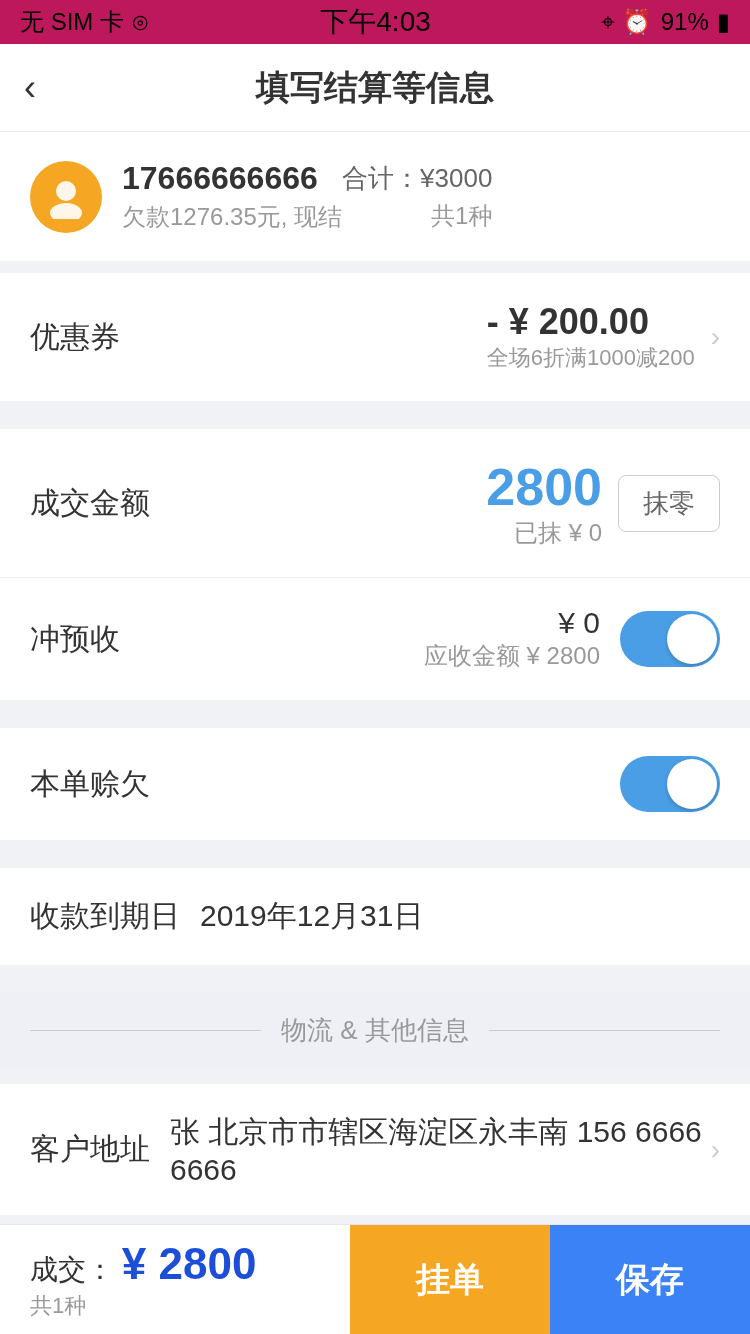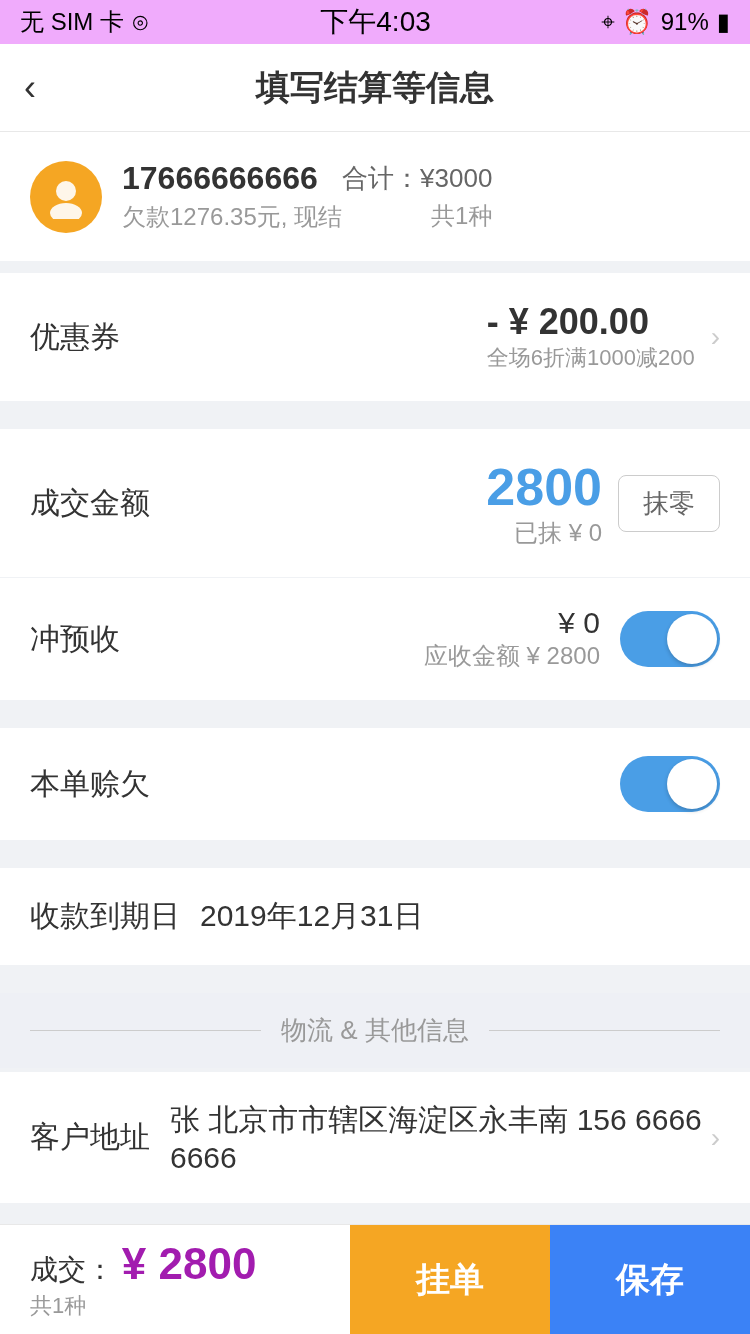--- a/index.html
+++ b/index.html
@@ -11,21 +11,21 @@
       background: #f0f2f5;
       font-size: 28px;
       color: #333;
       position: relative;
     }
 
     
     .status-bar {
       width: 100%;
       height: 44px;
-      background: #f0abfc;
+      background: #be185d;
       display: flex;
       align-items: center;
       justify-content: space-between;
       padding: 0 20px;
       font-size: 24px;
       color: #000;
     }
     .status-left { display: flex; align-items: center; gap: 8px; }
     .status-center { font-size: 28px; font-weight: 500; }
     .status-right { display: flex; align-items: center; gap: 8px; font-size: 24px; }
@@ -248,21 +248,21 @@
     }
 
     
     .section-divider {
       background: #eef0f5;
       padding: 20px 30px;
       display: flex;
       align-items: center;
       justify-content: center;
       gap: 20px;
-      margin-bottom: 4px;
+      margin-bottom: 16px;
     }
     .divider-line {
       flex: 1;
       height: 1px;
       background: #ccc;
     }
     .divider-text {
       font-size: 26px;
       color: #999;
     }
@@ -302,21 +302,21 @@
       flex: 1;
       padding: 0 30px;
     }
     .bottom-summary .deal-label {
       font-size: 28px;
       color: #333;
     }
     .bottom-summary .deal-amount {
       font-size: 44px;
       font-weight: 700;
-      color: #a21caf;
+      color: #1d4ed8;
     }
     .bottom-summary .deal-count {
       font-size: 22px;
       color: #999;
       margin-top: 2px;
     }
     .btn-hang {
       width: 200px;
       height: 110px;
       background: #f5a623;

